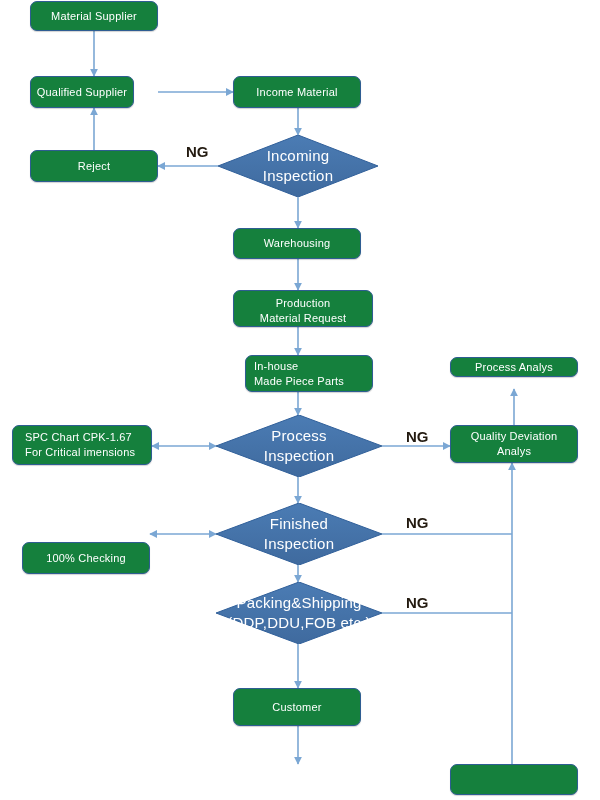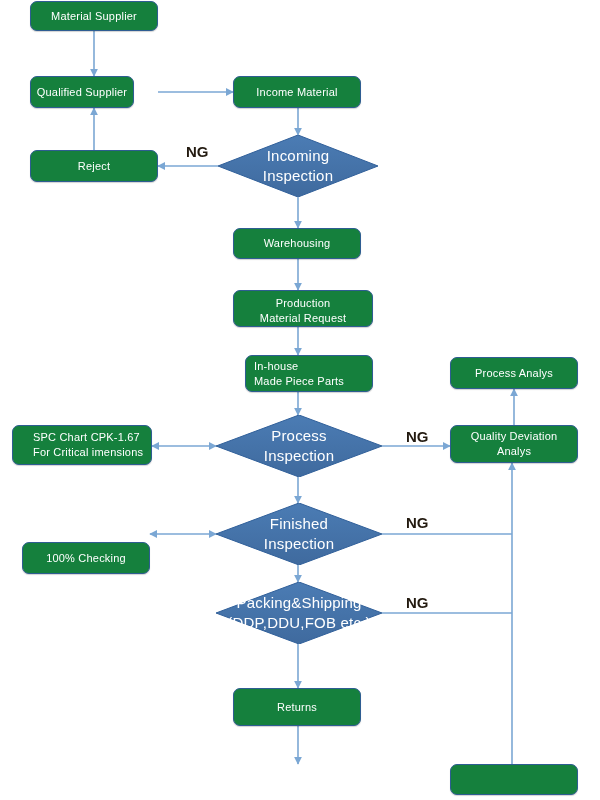--- a/index.html
+++ b/index.html
@@ -168,33 +168,33 @@
   <div class="node box" style="left:233px; top:290px; width:140px; height:37px;align-items:flex-end;">
     <span>Production
 Material  Request</span>
   </div>
 
   <div class="node box" style="left:233px; top:355px; width:128px; height:37px; justify-content:flex-start; padding-left:8px; text-align:left;margin-left:12px;">
     <span>In-house
 Made Piece Parts</span>
   </div>
 
-  <div class="node box" style="left:450px; top:357px; width:128px; height:32px;">
+  <div class="node box" style="left:450px; top:357px; width:128px; height:20px;">
     <span>Process  Analys</span>
   </div>
 
   <div class="node diamond" style="left:216px; top:415px; width:166px; height:62px;">
     <svg class="dshape" viewBox="0 0 166 62" preserveAspectRatio="none">
       <polygon points="83,0 166,31 83,62 0,31" fill="url(#dgrad)" stroke="#31609a" stroke-width="1"></polygon>
     </svg>
     <span class="dlabel">Process
 Inspection</span>
   </div>
 
-  <div class="node box" style="left:12px; top:425px; width:140px; height:40px; justify-content:flex-start; padding-left:20px; text-align:left;">
+  <div class="node box" style="left:12px; top:425px; width:140px; height:40px; justify-content:flex-start; padding-left:12px; text-align:left;">
     <span>SPC Chart  CPK-1.67
 For Critical  imensions</span>
   </div>
 
   <div class="node box" style="left:450px; top:425px; width:128px; height:38px;">
     <span>Quality Deviation
 Analys</span>
   </div>
 
   <div class="node diamond" style="left:216px; top:503px; width:166px; height:62px;">
@@ -211,21 +211,21 @@
 
   <div class="node diamond" style="left:216px; top:582px; width:166px; height:62px;">
     <svg class="dshape" viewBox="0 0 166 62" preserveAspectRatio="none">
       <polygon points="83,0 166,31 83,62 0,31" fill="url(#dgrad)" stroke="#31609a" stroke-width="1"></polygon>
     </svg>
     <span class="dlabel">Packing&amp;Shipping
 (DDP,DDU,FOB  etc.)</span>
   </div>
 
   <div class="node box" style="left:233px; top:688px; width:128px; height:38px;">
-    <span>Returns</span>
+    <span>Customer</span>
   </div>
 
 
   <div class="node box" style="left:450px; top:764px; width:128px; height:31px;">
     <span></span>
   </div>
 
   <div class="edge-label" style="left:186px; top:143px;">NG</div>
   <div class="edge-label" style="left:406px; top:428px;">NG</div>
   <div class="edge-label" style="left:406px; top:514px;">NG</div>

